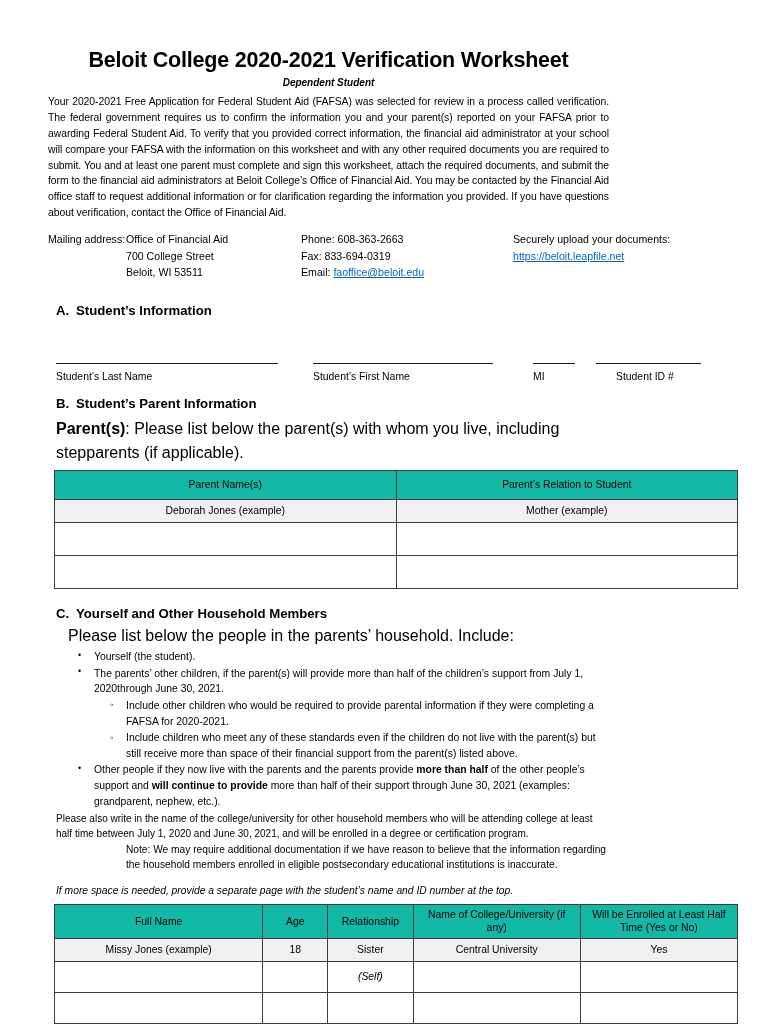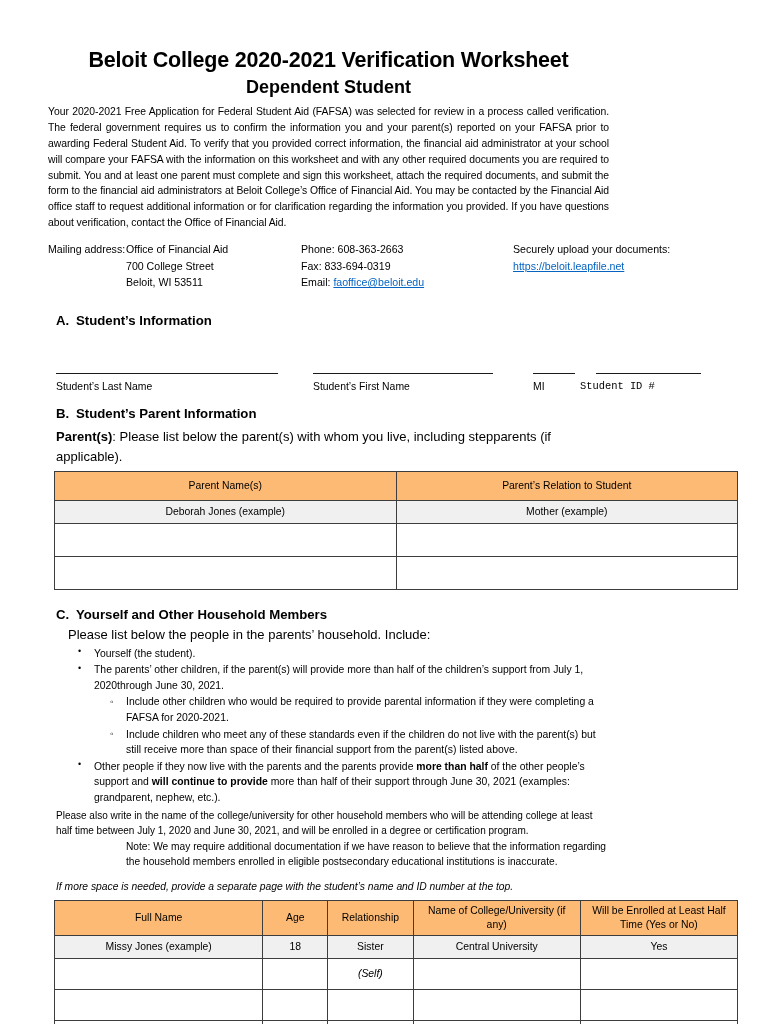--- a/index.html
+++ b/index.html
@@ -25,22 +25,23 @@
   
   .doc-title {
     font-size: 21.5px;
     font-weight: bold;
     text-align: center;
     letter-spacing: -0.2px;
     margin: 8px 0 0 0;
     line-height: 1.18;
   }
   .doc-subtitle {
-    font-size: 18px;
+    font-size: 10px;
     font-weight: bold;
+    font-style: italic;
     text-align: center;
     margin: 4px 0 0 0;
   }
 
   
   .intro {
     font-size: 10.4px;
     line-height: 1.52;
     text-align: justify;
     margin: 6px 0 0 0;
@@ -85,21 +86,21 @@
   }
   .nlabel {
     position: absolute;
     bottom: 0;
     font-size: 10.4px;
     white-space: nowrap;
   }
 
   
   .p {
-    font-size: 13px;
+    font-size: 16px;
     line-height: 1.5;
     margin: 6px 0 0 0;
   }
   .p-tight { margin-top: 3px; }
 
   
   table.grid {
     border-collapse: collapse;
     width: 684px;
     margin-top: 5px;
@@ -108,21 +109,21 @@
   table.grid td, table.grid th {
     border: 1px solid #3d3d3d;
     font-size: 10.4px;
     font-weight: normal;
     text-align: center;
     vertical-align: middle;
     padding: 3px 4px;
     line-height: 1.32;
   }
   table.grid th {
-    background: #fdba74;
+    background: #14b8a6;
     height: 22px;
   }
   tr.example td {
     background: #f0f0f0;
     height: 16px;
     margin-top: 17px;
   }
   tr.blank td { height: 24px; }
   tr.blank-b td { height: 26px; }
   td.self { font-style: italic; }
@@ -217,21 +218,21 @@
     <div class="nline" style="left:8px;  width:222px;"></div>
     <div class="nlabel" style="left:8px;">Student’s Last Name</div>
 
     <div class="nline" style="left:265px; width:180px;"></div>
     <div class="nlabel" style="left:265px;">Student’s First Name</div>
 
     <div class="nline" style="left:485px; width:42px;"></div>
     <div class="nlabel" style="left:485px;">MI</div>
 
     <div class="nline" style="left:548px; width:105px;"></div>
-    <div class="nlabel" style="left:532px;font-family:Liberation Mono, monospace;">Student ID #</div>
+    <div class="nlabel" style="left:568px;">Student ID #</div>
   </div>
 
   <div class="sec-head" style="margin-top:14px;">
     <span class="letter">B.</span><span>Student’s Parent Information</span>
   </div>
 
   <p class="p" style="padding-left:8px;"><b>Parent(s)</b><span>: Please list below the parent(s) with whom you live, including stepparents (if applicable).</span></p>
 
   <table class="grid" style="margin-left:6px;">
     <colgroup>

